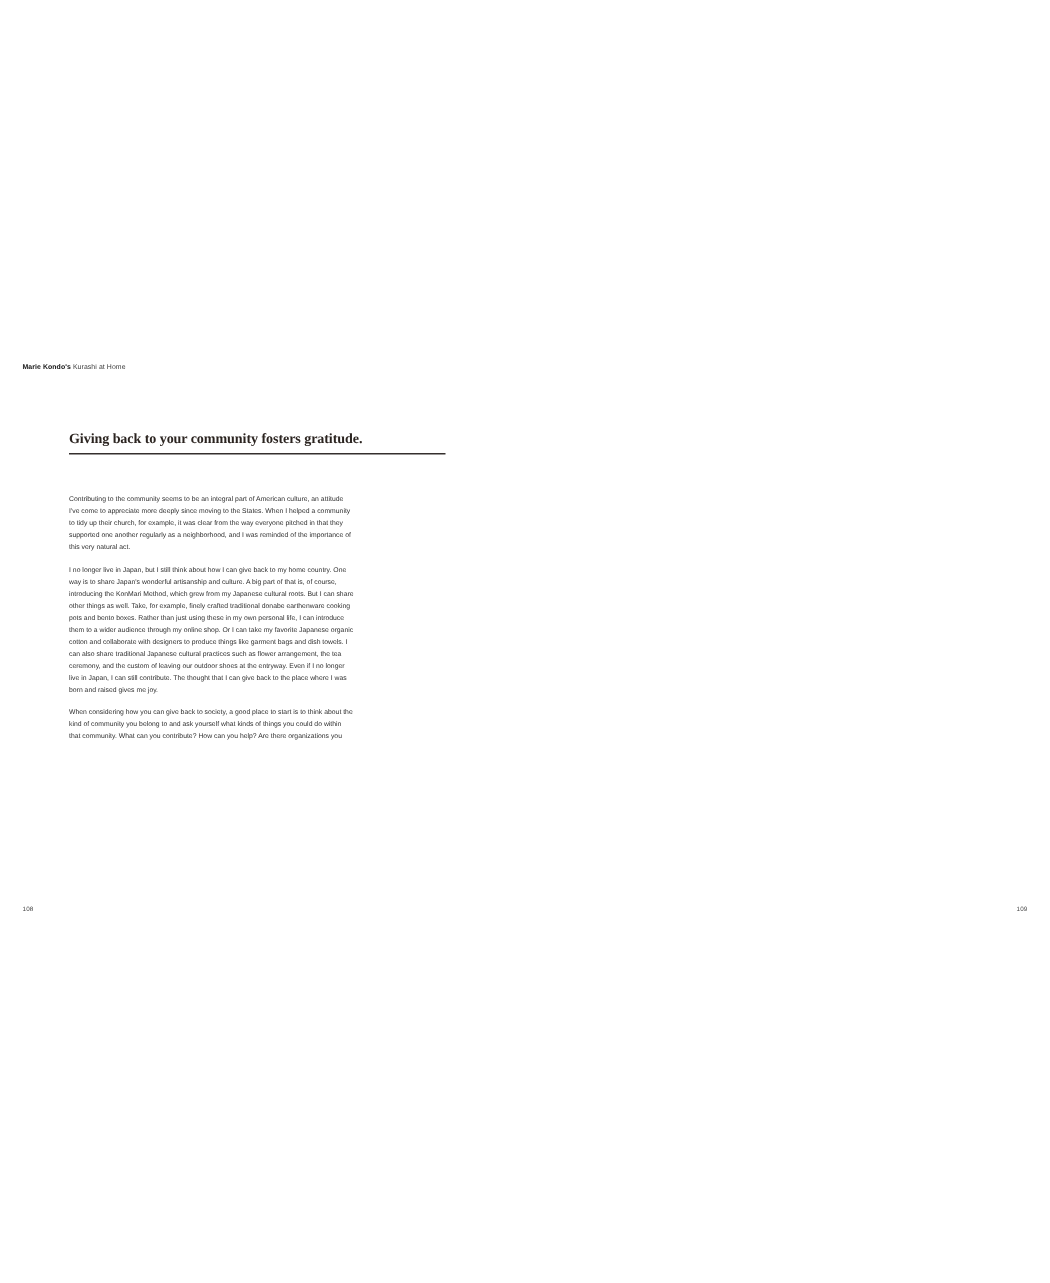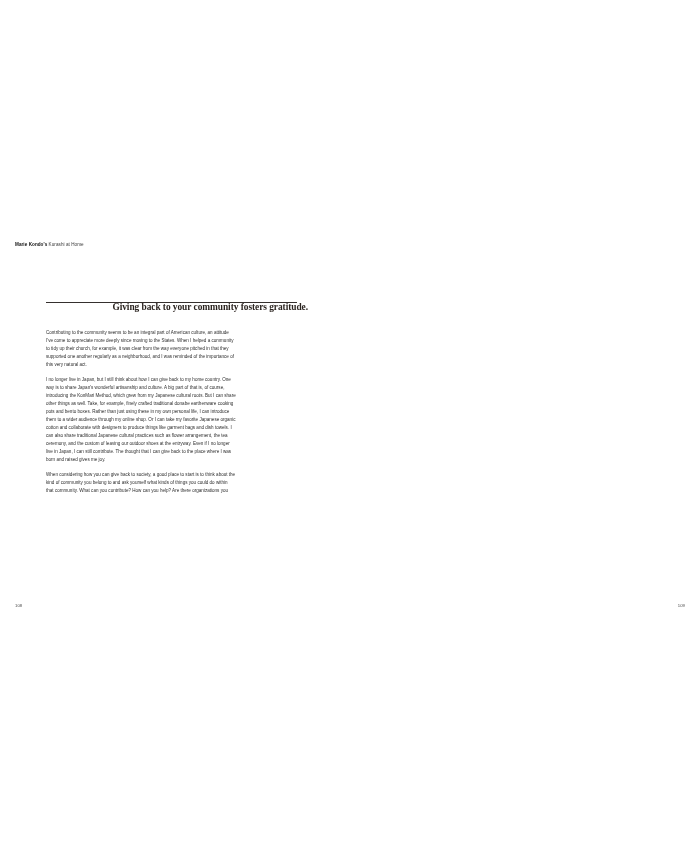--- a/index.html
+++ b/index.html
@@ -63,30 +63,29 @@
     left: 46px;
     top: 302px;
     width: 251px;
     height: 1px;
     background: #35302e;
   }
 
   .section-heading {
     position: absolute;
     left: 46px;
-    top: 302px;
+    top: 288px;
     width: 262px;
     font-family: "Liberation Serif", serif;
     font-size: 9.4px;
     font-weight: bold;
     letter-spacing: -0.05px;
     color: #2b2420;
     line-height: 1.25;
     white-space: nowrap;
-    text-align: right;
   }
 
   .col-left {
     position: absolute;
     left: 46px;
     top: 329px;
     width: 190px;
   }
 
   .body-par {

